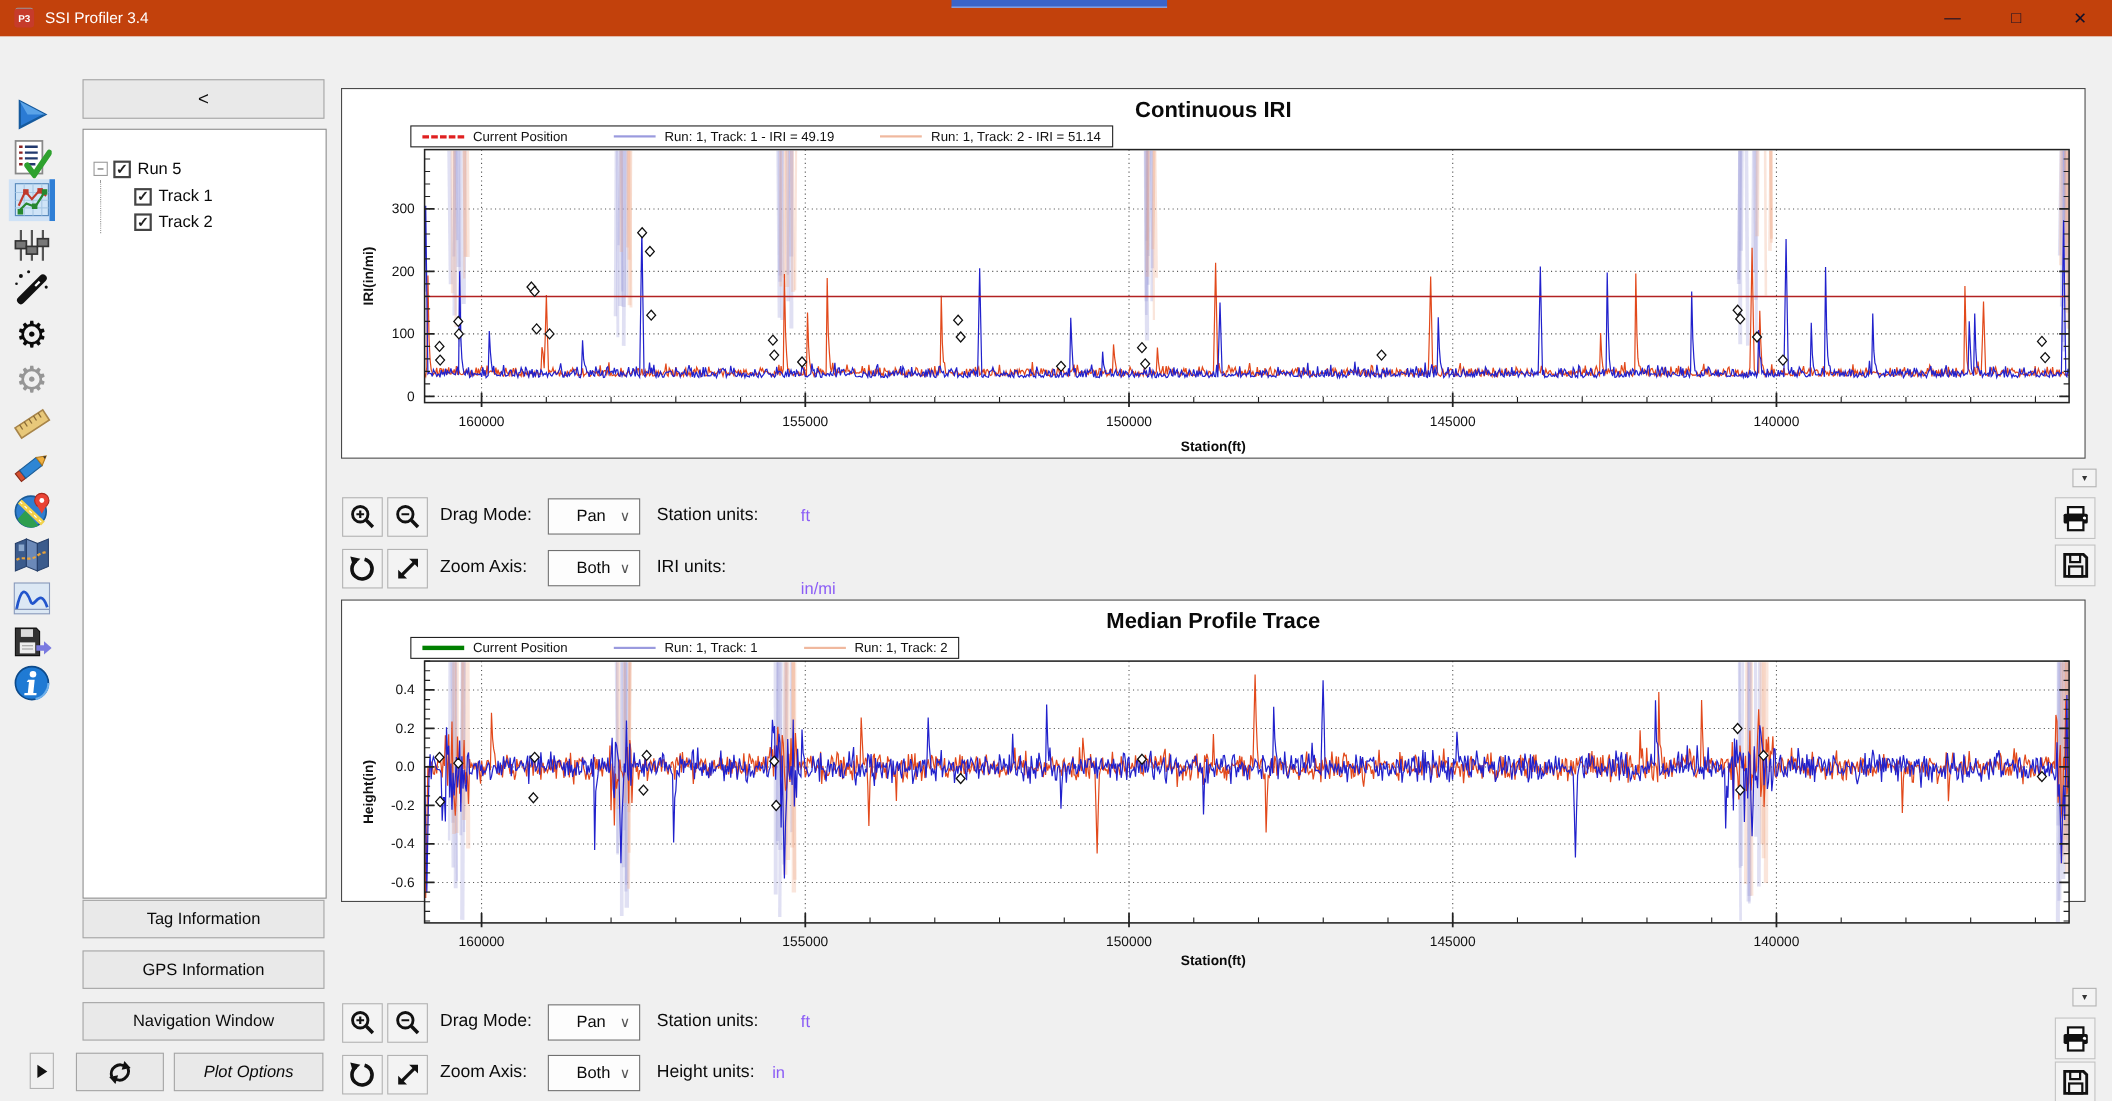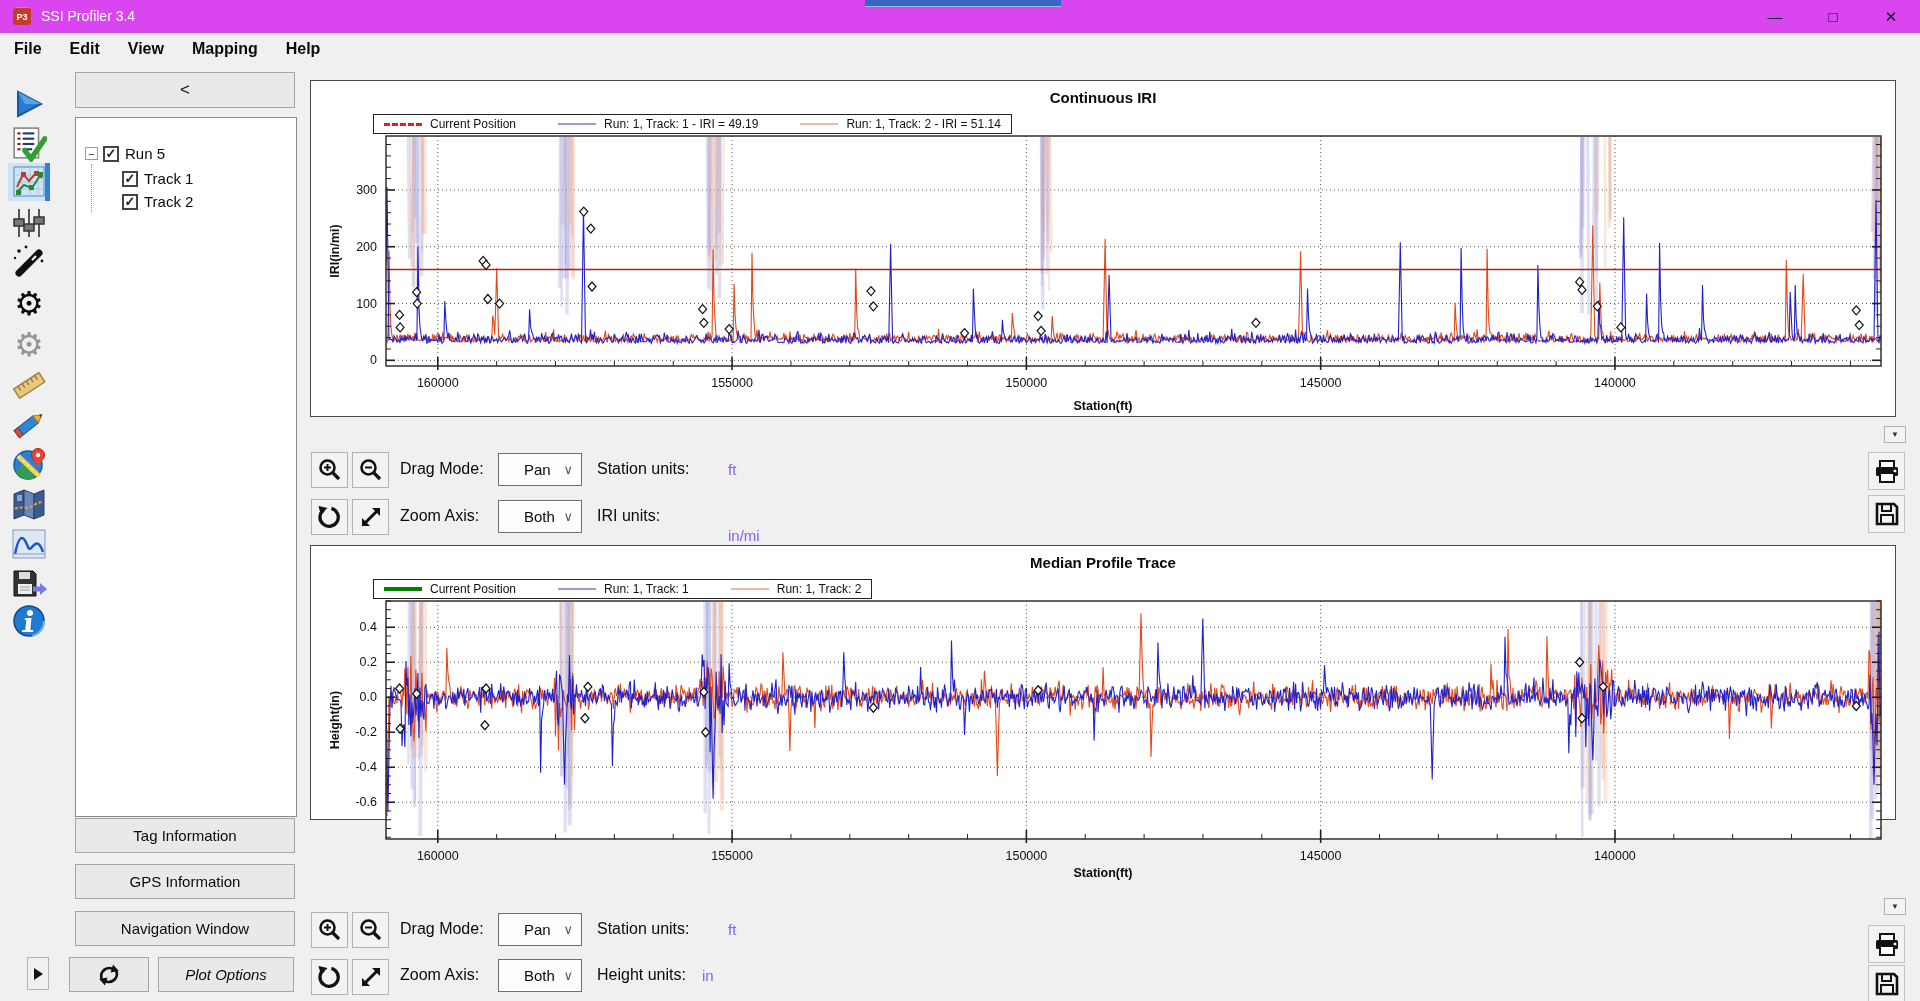--- a/index.html
+++ b/index.html
@@ -1,19 +1,19 @@
 <!DOCTYPE html>
 <html><head>
 <meta charset="utf-8">
 <style>
   html,body{margin:0;padding:0;background:#444;}
   .app{position:relative;width:1920px;height:1001px;background:#f0f0f0;
        font-family:"Liberation Sans",sans-serif;overflow:hidden;user-select:none;}
   
-  .titlebar{position:absolute;left:0;top:0;width:1920px;height:33px;background:#d946ef;}
+  .titlebar{position:absolute;left:0;top:0;width:1920px;height:33px;background:#c2410c;}
   .grip{position:absolute;left:865px;top:0;width:196px;height:6px;background:#3a64c8;border-bottom:1px solid #9db9f2;}
   .app-icon{position:absolute;left:13px;top:8px;width:18px;height:17px;background:#c63b2b;border-radius:3px;
             color:#fff;font-size:9px;font-weight:bold;display:flex;align-items:center;justify-content:center;
             box-shadow:0 -2px 0 -1px #999;}
   .win-title{position:absolute;left:41px;top:8px;font-size:14px;color:#fff;}
   .win-controls{position:absolute;right:0;top:0;height:33px;display:flex;}
   .win-btn{width:58px;height:33px;display:flex;align-items:center;justify-content:center;
            color:#10102a;font-size:15px;cursor:default;}
   
   .menubar{position:absolute;left:0;top:33px;width:1920px;height:32px;background:#f0f0f0;
@@ -32,21 +32,21 @@
   .tree-row{position:absolute;display:flex;align-items:center;font-size:15px;color:#0a0a0a;}
   .expander{width:13px;height:13px;border:1px solid #9a9a9a;background:#fff;display:flex;align-items:center;
             justify-content:center;font-size:11px;color:#333;box-sizing:border-box;}
   .cb{width:16px;height:16px;border:2px solid #444;background:#fff;display:flex;align-items:center;
       justify-content:center;font-size:13px;font-weight:bold;color:#222;box-sizing:border-box;}
   .tree-label{margin-left:6px;}
   .tree-vline{position:absolute;border-left:1px dotted #999;}
   
   .panel{position:absolute;background:#fff;border:1px solid #4a4a4a;box-sizing:border-box;}
   .panel-title{position:absolute;left:0;top:8px;width:100%;text-align:center;font-weight:bold;
-               font-size:15px;color:#0a0a0a;}
+               font-size:20px;color:#0a0a0a;}
   .legend{position:absolute;border:1px solid #222;background:#fff;display:inline-flex;align-items:center;
           padding:2px 10px;font-size:12px;color:#111;white-space:nowrap;}
   .legend-item{display:flex;align-items:center;margin-right:42px;}
   .legend-item:last-child{margin-right:0;}
   .legend-swatch{width:38px;height:0;margin-right:8px;}
   .xlabel{position:absolute;left:0;width:100%;text-align:center;font-weight:bold;font-size:12.5px;color:#0a0a0a;}
   .plot-mount{position:absolute;left:0;top:0;}
   
   .tool-btn{position:absolute;width:37px;height:36px;background:#f3f3f3;border:1px solid #b2b2b2;
             display:flex;align-items:center;justify-content:center;box-sizing:border-box;}
@@ -72,27 +72,20 @@
     <div class="grip"></div>
     <div class="app-icon">P3</div>
     <span class="win-title">SSI Profiler 3.4</span>
     <div class="win-controls">
       <div class="win-btn">—</div>
       <div class="win-btn">□</div>
       <div class="win-btn">✕</div>
     </div>
   </div>
 
-  <div class="menubar">
-    <span class="menu-item">File</span>
-    <span class="menu-item">Edit</span>
-    <span class="menu-item">View</span>
-    <span class="menu-item">Mapping</span>
-    <span class="menu-item">Help</span>
-  </div>
 
   <div class="rail">
     <div class="rail-icon" style="top:20px">
       <svg width="34" height="34" viewBox="0 0 34 34">
         <polygon points="6,5 29,17 6,29" fill="#2b7bd4" stroke="#155a9e" stroke-width="2"></polygon>
         <polygon points="6,5 29,17 13,17" fill="#5aa3e8"></polygon>
       </svg>
     </div>
     <div class="rail-icon" style="top:60px">
       <svg width="36" height="36" viewBox="0 0 34 34">

